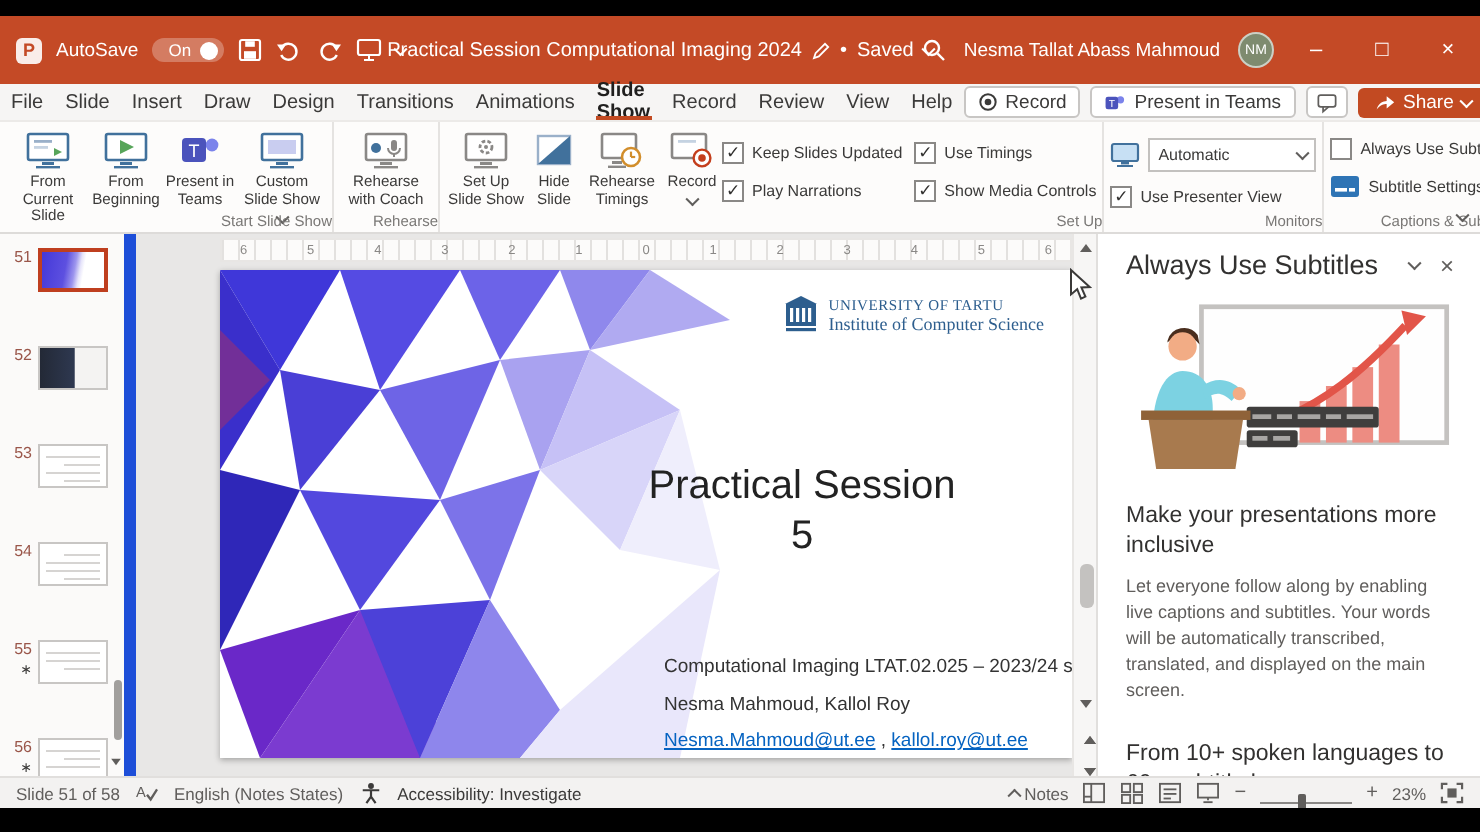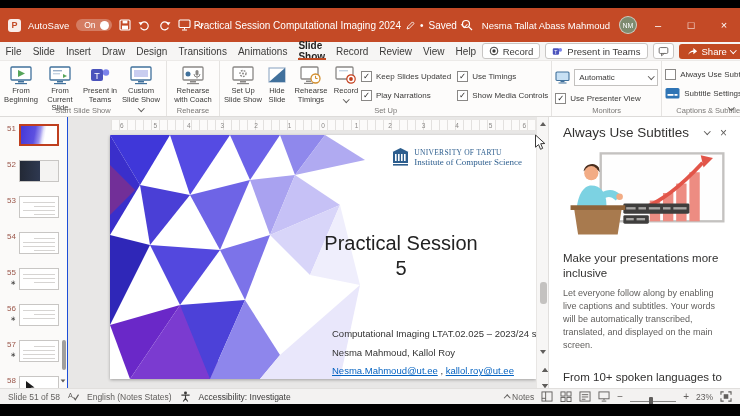--- a/index.html
+++ b/index.html
@@ -25,35 +25,35 @@
   .tab.active {font-weight:bold;color:#201F1E;}
   .tab.active::after {content:"";position:absolute;left:5px;right:5px;bottom:0;height:2.5px;background:#C24A22;}
   .tab-actions {margin-left:auto;display:flex;align-items:center;gap:5px;padding-right:5px;}
   .btn-outline {display:flex;align-items:center;gap:4px;border:1px solid #C8C6C4;background:#fff;border-radius:3px;font-size:9.5px;color:#3B3A39;padding:1.5px 6px;white-space:nowrap;}
   .btn-icon {border:1px solid #C8C6C4;background:#fff;border-radius:3px;padding:1.5px 4px;display:flex;align-items:center;}
   .btn-share {display:flex;align-items:center;gap:4px;background:#C24A22;color:#fff;border-radius:3px;font-size:9.5px;padding:2px 8px;white-space:nowrap;}
 
   
   .ribbon {position:absolute;left:0;top:61px;width:740px;height:56px;background:#FDFCFB;border-bottom:1px solid #DDDBD9;display:flex;overflow:hidden;}
   .grp {position:relative;display:flex;align-items:flex-start;border-right:1px solid #E5E3E1;padding:2px 3px 13px 3px;}
-  .grp-label {position:absolute;left:0;right:0;bottom:1px;text-align:center;font-size:7.5px;color:#7A7876;white-space:nowrap;}
+  .grp-label {position:absolute;left:0;right:0;bottom:1px;text-align:right;font-size:7.5px;color:#7A7876;white-space:nowrap;}
   .bigbtn {display:flex;flex-direction:column;align-items:center;gap:2px;padding-top:3px;font-size:7.6px;line-height:1.15;text-align:center;color:#3B3A39;}
   .bigbtn svg {display:block;}
   .cbxcol {display:flex;flex-direction:column;gap:8px;padding-top:8px;}
   .cbx {display:flex;align-items:center;gap:4px;font-size:8px;color:#3B3A39;white-space:nowrap;}
   .box {width:11px;height:11px;border:1px solid #8A8886;background:#fff;font-size:8.5px;line-height:9px;text-align:center;color:#323130;flex:none;}
   .dd {display:flex;align-items:center;justify-content:space-between;width:84px;height:17px;border:1px solid #C3C1BF;background:#fff;font-size:8px;color:#3B3A39;padding:0 4px;}
   .chev {display:inline-block;width:4.5px;height:4.5px;border-right:1.2px solid #605E5C;border-bottom:1.2px solid #605E5C;transform:rotate(45deg);margin-top:-2px;}
   .chev.white {border-color:#fff;}
   .chev.up {transform:rotate(-135deg);margin-top:2px;}
   .ribbon-collapse {position:absolute;right:7px;bottom:7px;}
 
   
-  .thumbs {position:absolute;left:0;top:117px;width:68px;height:271px;background:#FBFAF9;border-right:1px solid #1d4ed8;overflow:hidden;}
-  .thumbrow {display:flex;gap:3px;padding:0 8px 0 3px;margin-top:12px;height:24px;}
+  .thumbs {position:absolute;left:0;top:117px;width:68px;height:271px;background:#FBFAF9;border-right:6px solid #1d4ed8;overflow:hidden;}
+  .thumbrow {display:flex;gap:3px;padding:0 8px 0 3px;margin-top:25px;height:24px;}
   .thumbrow:first-child {margin-top:7px;}
   .tnumcol {width:13px;display:flex;flex-direction:column;align-items:flex-end;}
   .tnum {font-size:8px;color:#9A564A;}
   .tstar {font-size:7px;color:#3B3A39;margin-top:2px;}
   .timg {flex:1;height:22px;background:#fff;border:1px solid #C8C6C4;overflow:hidden;position:relative;padding-top:2px;}
   .sel .timg {border:2px solid #BF3F1F;}
   .t51 {background:linear-gradient(100deg,#4438D8 0%,#5D50E0 38%,#9D95EE 52%,#E6E4FA 60%,#FFF 66%);}
   .t52 {background:linear-gradient(90deg,#232936 0%,#2E3850 52%,#F4F3F2 53%);}
   .ln {display:block;height:1.5px;background:#D6D4D2;margin:2.5px 3px 0 3px;}
   .ln.s {width:55%;margin-left:auto;margin-right:3px;}
@@ -209,39 +209,39 @@
           </svg>
         <span>Share</span>
         <span class="chev white"></span>
       </span>
     </div>
   </div>
 
   <div class="ribbon">
 
     <div class="grp">
-      <div class="bigbtn" style="width:36px">
-        <svg width="22" height="19" viewBox="0 0 22 19">
-            <rect x="1" y="1" width="20" height="13" rx="1" fill="#fff" stroke="#41719C" stroke-width="1.3"></rect>
-            <polygon points="8,4 15,7.5 8,11" fill="#57A55A"></polygon>
-            <rect x="8" y="15" width="6" height="1.5" fill="#41719C"></rect>
-            <rect x="5" y="17" width="12" height="1.2" fill="#41719C"></rect>
-          </svg>
-        <span>From Beginning</span>
-      </div>
       <div class="bigbtn" style="width:42px">
         <svg width="22" height="19" viewBox="0 0 22 19">
             <rect x="1" y="1" width="20" height="13" rx="1" fill="#fff" stroke="#41719C" stroke-width="1.3"></rect>
             <rect x="4" y="4" width="9" height="1.4" fill="#9AB0C9"></rect>
             <rect x="4" y="7" width="7" height="1.4" fill="#C5D3E2"></rect>
             <polygon points="14,8 18,10 14,12" fill="#57A55A"></polygon>
             <rect x="8" y="15" width="6" height="1.5" fill="#41719C"></rect>
             <rect x="5" y="17" width="12" height="1.2" fill="#41719C"></rect>
           </svg>
         <span>From Current Slide</span>
+      </div>
+      <div class="bigbtn" style="width:36px">
+        <svg width="22" height="19" viewBox="0 0 22 19">
+            <rect x="1" y="1" width="20" height="13" rx="1" fill="#fff" stroke="#41719C" stroke-width="1.3"></rect>
+            <polygon points="8,4 15,7.5 8,11" fill="#57A55A"></polygon>
+            <rect x="8" y="15" width="6" height="1.5" fill="#41719C"></rect>
+            <rect x="5" y="17" width="12" height="1.2" fill="#41719C"></rect>
+          </svg>
+        <span>From Beginning</span>
       </div>
       <div class="bigbtn" style="width:38px">
         <svg width="21" height="19" viewBox="0 0 21 19">
             <circle cx="16" cy="6.5" r="3.2" fill="#7B83EB"></circle>
             <rect x="1" y="3" width="12" height="12" rx="2" fill="#4B53BC"></rect>
             <text x="7" y="12.6" font-size="9" fill="#fff" text-anchor="middle" font-family="Liberation Sans,sans-serif">T</text>
           </svg>
         <span>Present in Teams</span>
       </div>
       <div class="bigbtn" style="width:44px">

